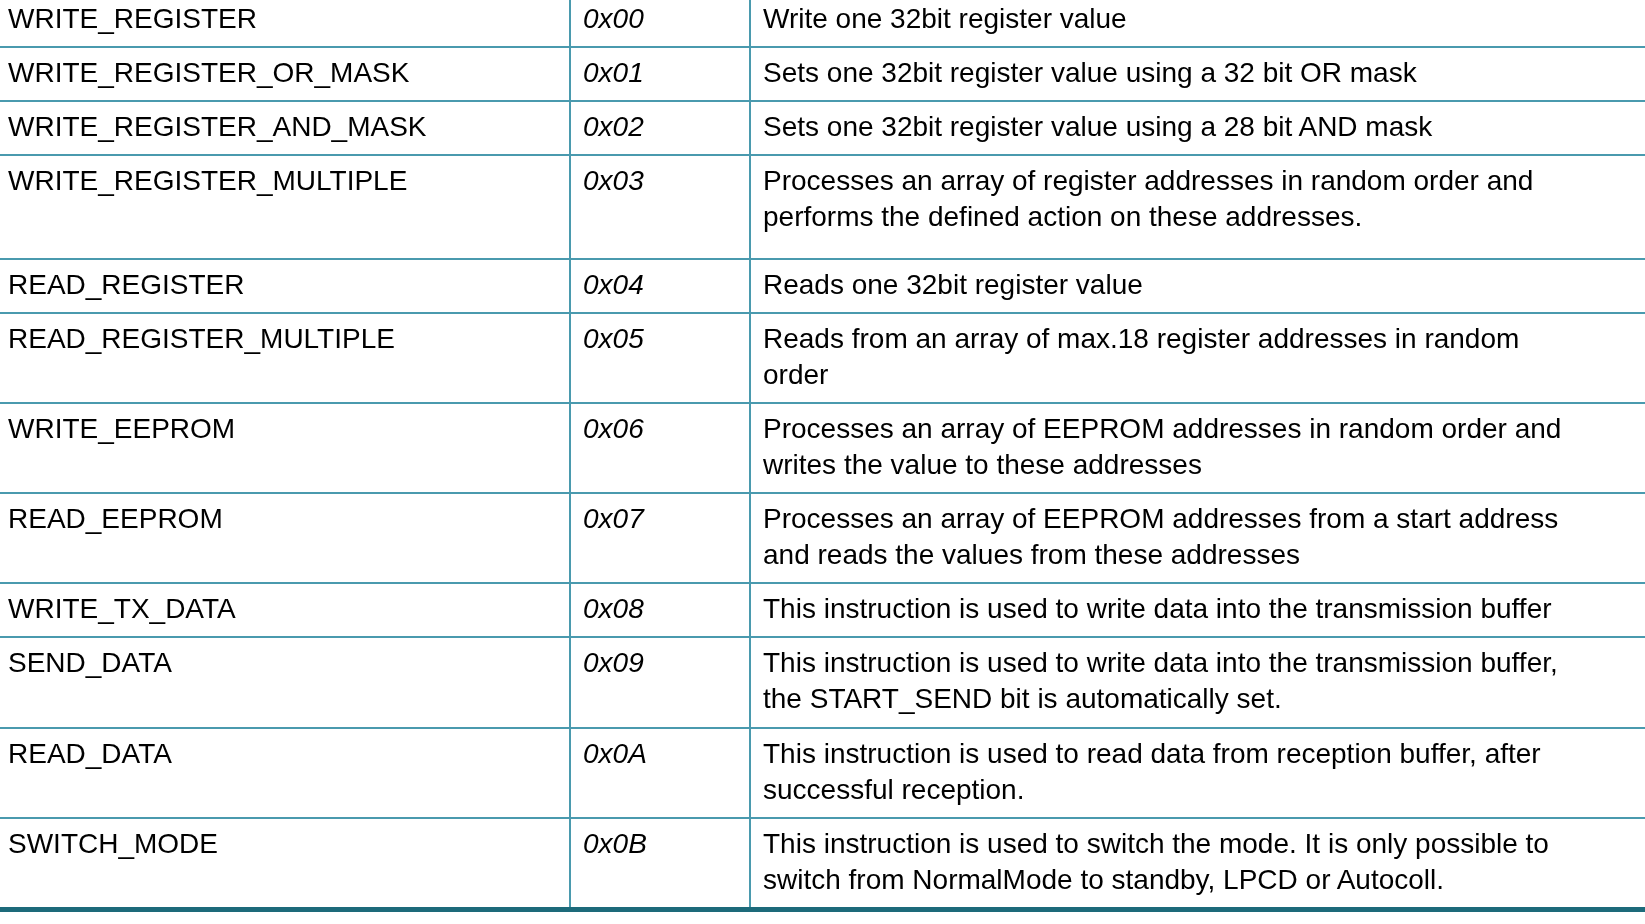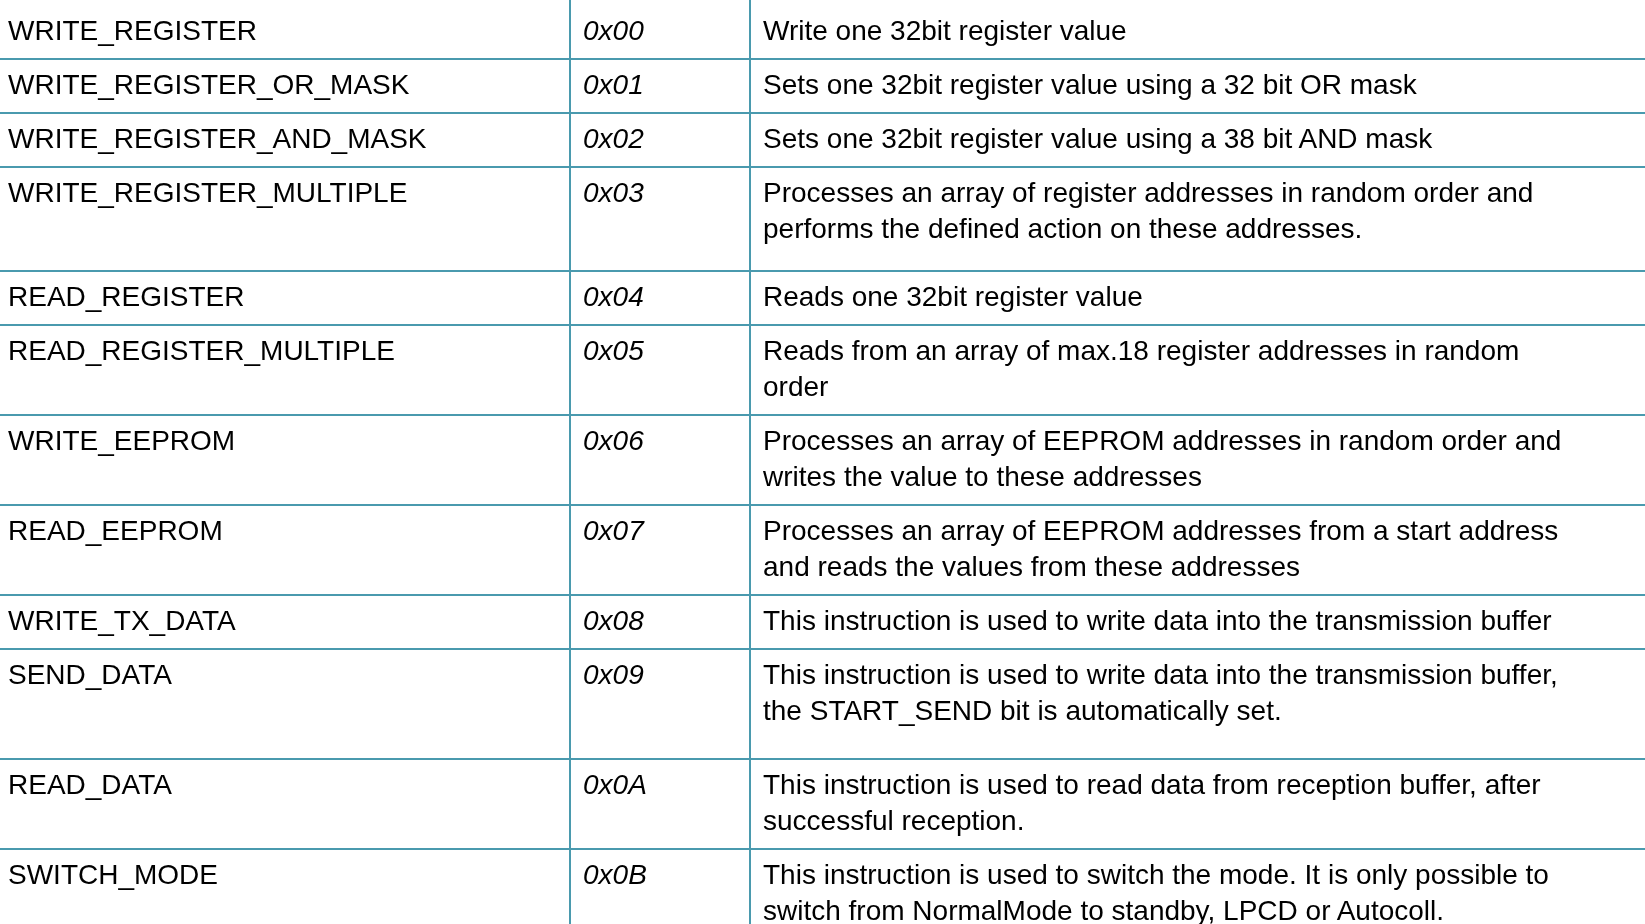--- a/index.html
+++ b/index.html
@@ -42,21 +42,21 @@
     border-right:2px solid var(--grid);
     padding-left:12px;
     padding-right:8px;
     font-style:italic;
   }
   td.desc{
     padding-left:12px;
     padding-right:78px; 
   }
   tr.first td{
-    padding-top:13px; 
+    padding-top:1px; 
   }
   tr.last td{
     border-bottom:5px solid var(--grid-thick);
   }
 </style>
 </head>
 <body>
 
 <table class="instr">
   <colgroup>
@@ -71,21 +71,21 @@
       <td class="desc">Write one 32bit register value</td>
     </tr>
     <tr style="height:54px">
       <td class="name">WRITE_REGISTER_OR_MASK</td>
       <td class="code">0x01</td>
       <td class="desc">Sets one 32bit register value using a 32 bit OR mask</td>
     </tr>
     <tr style="height:54px">
       <td class="name">WRITE_REGISTER_AND_MASK</td>
       <td class="code">0x02</td>
-      <td class="desc">Sets one 32bit register value using a 38 bit AND mask</td>
+      <td class="desc">Sets one 32bit register value using a 28 bit AND mask</td>
     </tr>
     <tr style="height:104px">
       <td class="name">WRITE_REGISTER_MULTIPLE</td>
       <td class="code">0x03</td>
       <td class="desc">Processes an array of register addresses in random order and performs the defined action on these addresses.</td>
     </tr>
     <tr style="height:53px">
       <td class="name">READ_REGISTER</td>
       <td class="code">0x04</td>
       <td class="desc">Reads one 32bit register value</td>
@@ -103,21 +103,21 @@
     <tr style="height:79px">
       <td class="name">READ_EEPROM</td>
       <td class="code">0x07</td>
       <td class="desc">Processes an array of EEPROM addresses from a start address and reads the values from these addresses</td>
     </tr>
     <tr style="height:53px">
       <td class="name">WRITE_TX_DATA</td>
       <td class="code">0x08</td>
       <td class="desc">This instruction is used to write data into the transmission buffer</td>
     </tr>
-    <tr style="height:110px">
+    <tr style="height:91px">
       <td class="name">SEND_DATA</td>
       <td class="code">0x09</td>
       <td class="desc">This instruction is used to write data into the transmission buffer, the START_SEND bit is automatically set.</td>
     </tr>
     <tr style="height:76px">
       <td class="name">READ_DATA</td>
       <td class="code">0x0A</td>
       <td class="desc">This instruction is used to read data from reception buffer, after successful reception.</td>
     </tr>
     <tr class="last" style="height:82px">

